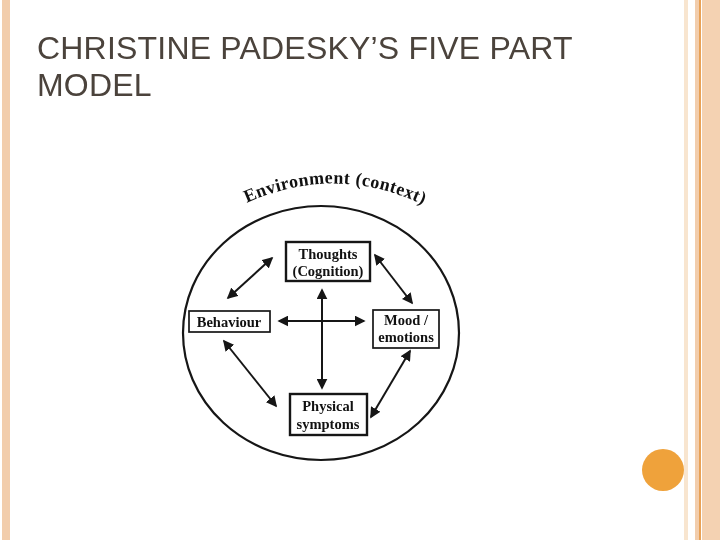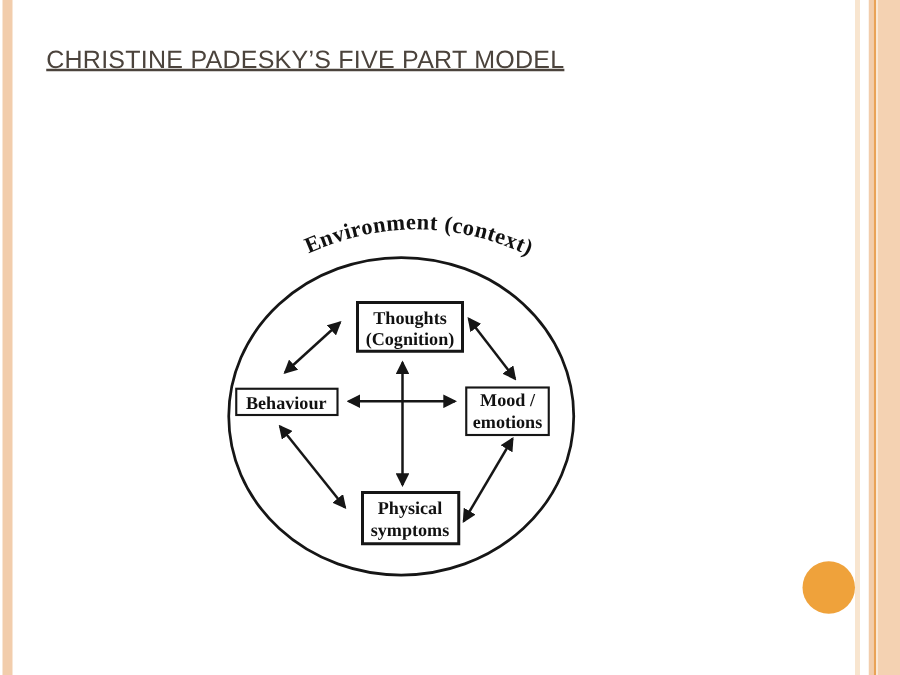--- a/index.html
+++ b/index.html
@@ -14,22 +14,22 @@
   .stripe-r-orange   { left: 699px; width: 2px;  background: #e9a257; }
   .stripe-r-band     { left: 702px; width: 18px; background: #f4d2b2; }
 
   .corner-circle {
     position: absolute; left: 642px; top: 449px; width: 42px; height: 42px;
     border-radius: 50%; background: #efa23b;
   }
 
   .slide-title {
     position: absolute; left: 37px; top: 30px; width: 540px;
-    margin: 0; font-size: 20px; font-weight: 400; line-height: 37px;
-    letter-spacing: 0.2px; color: #4b433c; text-decoration: underline;
+    margin: 0; font-size: 32px; font-weight: 400; line-height: 37px;
+    letter-spacing: 0.2px; color: #4b433c;
   }
 
   .diagram { position: absolute; left: 170px; top: 158px; width: 300px; height: 312px; }
 
   .diagram svg { display: block; }
   .node-rect { fill: #ffffff; stroke: #161616; }
   .node-text { font-family: "Liberation Serif", serif; font-weight: bold; fill: #111111; font-size: 14.5px; }
   .arc-text  { font-family: "Liberation Serif", serif; font-weight: bold; fill: #111111; font-size: 18px; letter-spacing: 0.4px; }
   .arrow { stroke: #161616; stroke-width: 2; fill: none; }
 </style>

